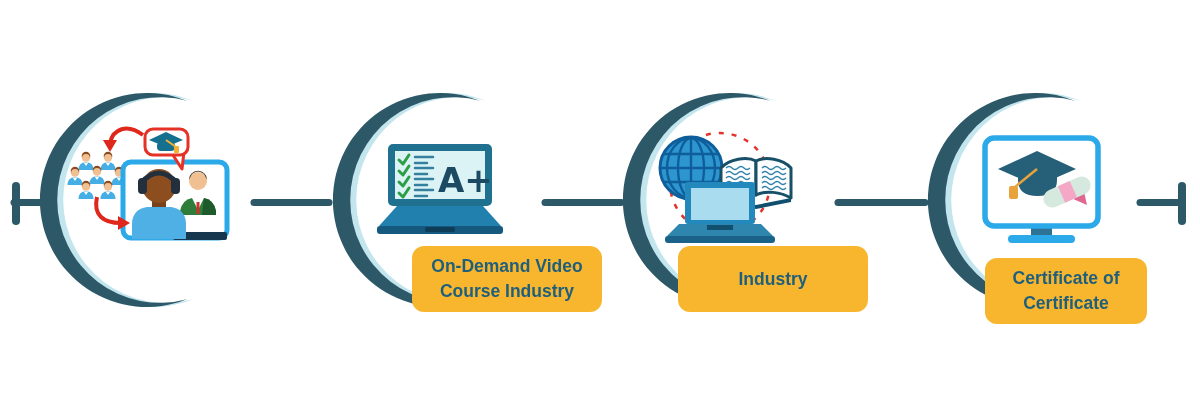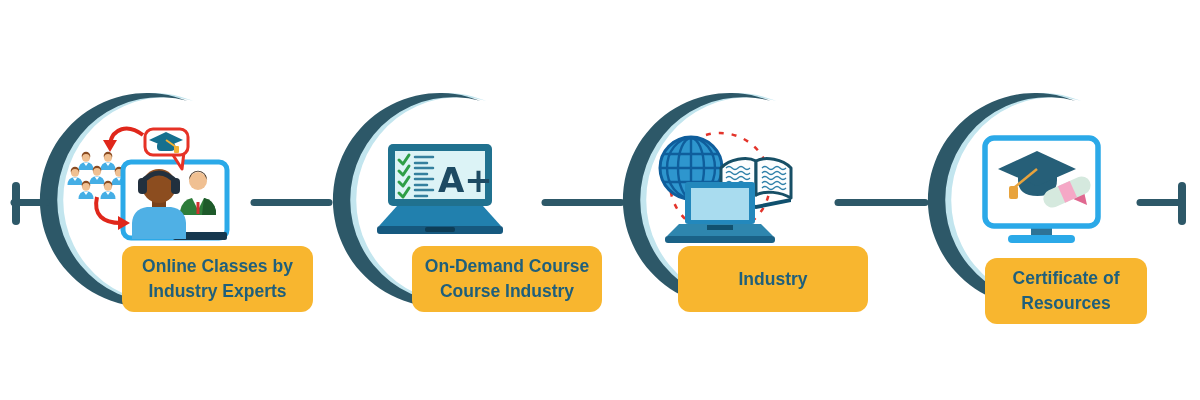--- a/index.html
+++ b/index.html
@@ -202,29 +202,25 @@
         <rect x="34" y="56" width="9" height="13" rx="2" fill="#E8A33D"></rect>
       </g>
       <g transform="translate(92 62) rotate(-24)">
         <path d="M2 8 L13 20 L16 5 Z" fill="#E06890"></path>
         <rect x="-25" y="-9" width="50" height="18" rx="9" fill="#D5E9DE"></rect>
         <rect x="-6" y="-9" width="13" height="18" fill="#F5A8C6"></rect>
       </g>
     </svg>
   </div>
 
-  <div class="label label-1">
-    <span>Online Classes by</span>
-    <span>Industry Experts</span>
-  </div>
   <div class="label label-2">
-    <span>On-Demand Course</span>
+    <span>On-Demand Video</span>
     <span>Course Industry</span>
   </div>
   <div class="label label-3">
     <span>Industry</span>
   </div>
   <div class="label label-4">
     <span>Certificate of</span>
-    <span>Resources</span>
+    <span>Certificate</span>
   </div>
 
 </div>
 
 </body></html>

